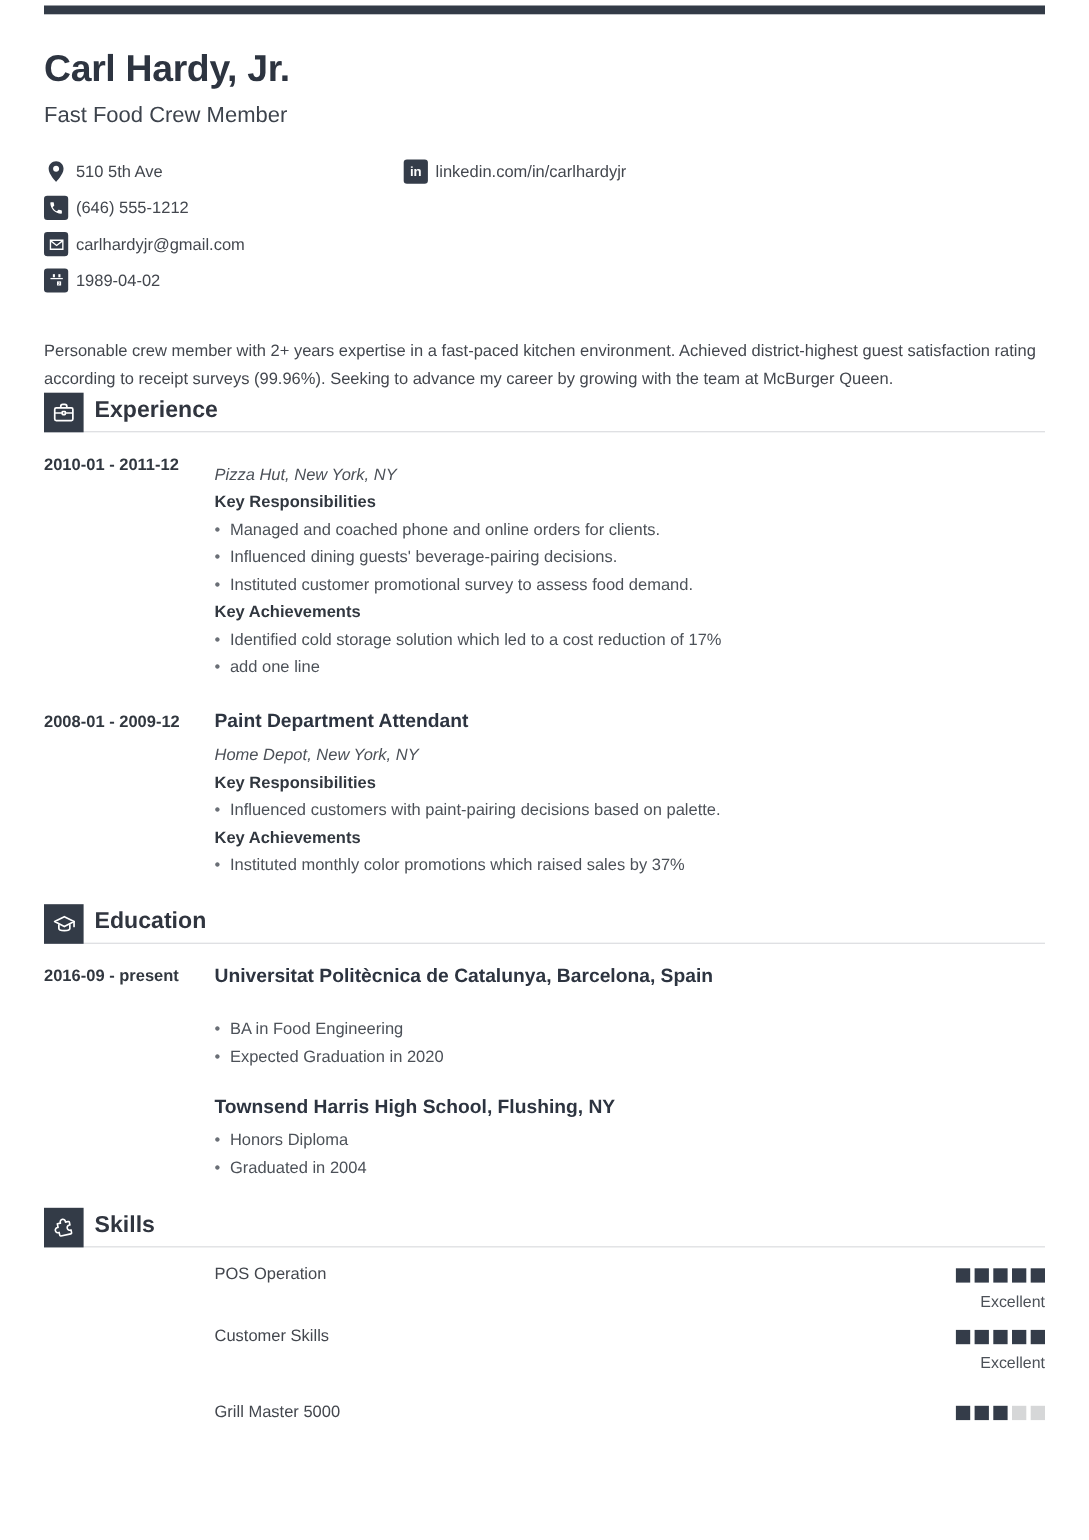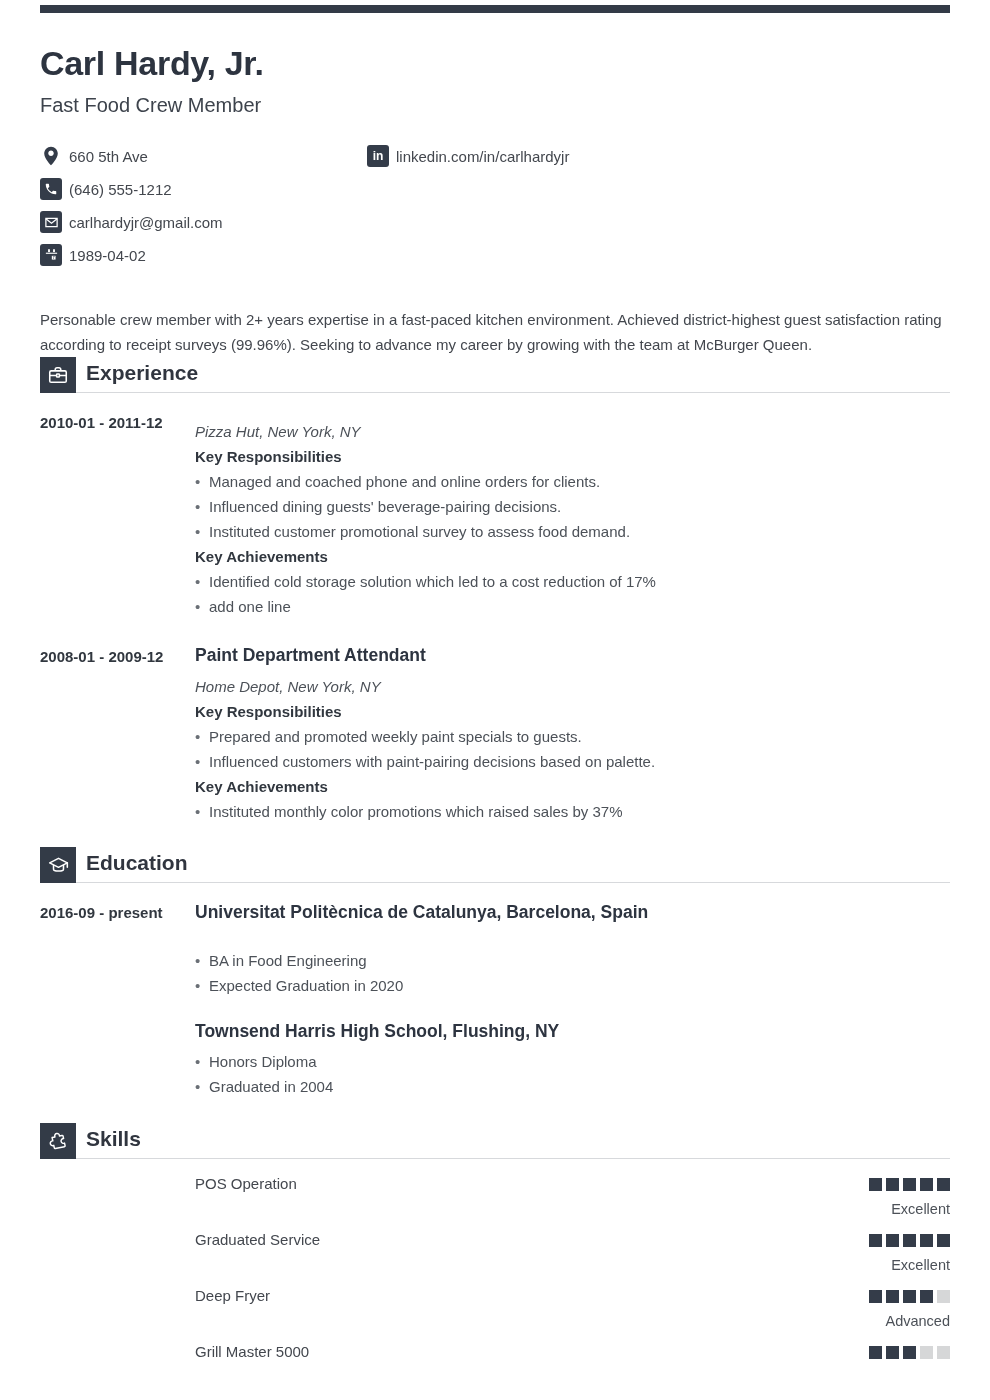--- a/index.html
+++ b/index.html
@@ -68,21 +68,21 @@
   <div class="jobtitle">Fast Food Crew Member</div>
 
   <div class="contact">
     <div class="contact-col-left">
       <div class="contact-row">
         <span class="contact-icon">
           <svg width="22" height="22" viewBox="0 0 24 24">
               <path fill="#343c49" d="M12 1.8c-4.1 0-7.4 3.3-7.4 7.4 0 5.5 7.4 13 7.4 13s7.4-7.5 7.4-13c0-4.1-3.3-7.4-7.4-7.4zm0 10.3c-1.7 0-3-1.3-3-3s1.3-3 3-3 3 1.3 3 3-1.3 3-3 3z"></path>
             </svg>
         </span>
-        <span class="contact-text">660 5th Ave</span>
+        <span class="contact-text">510 5th Ave</span>
       </div>
       <div class="contact-row">
         <span class="contact-icon tile">
           <svg width="14" height="14" viewBox="0 0 24 24">
               <path fill="#ffffff" d="M6.6 10.8c1.4 2.8 3.8 5.1 6.6 6.6l2.2-2.2c.3-.3.7-.4 1-.2 1.1.4 2.3.6 3.6.6.6 0 1 .4 1 1V20c0 .6-.4 1-1 1C10.6 21 3 13.4 3 4c0-.6.4-1 1-1h3.5c.6 0 1 .4 1 1 0 1.2.2 2.4.6 3.6.1.3 0 .7-.2 1l-2.3 2.2z"></path>
             </svg>
         </span>
         <span class="contact-text">(646) 555-1212</span>
       </div>
       <div class="contact-row">
@@ -150,21 +150,20 @@
     </div>
   </div>
 
   <div class="entry">
     <div class="date">2008-01 - 2009-12</div>
     <div>
       <div class="role-title">Paint Department Attendant</div>
       <div class="company">Home Depot, New York, NY</div>
       <div class="subhead">Key Responsibilities</div>
       <ul class="bullets">
-        <li>Prepared and promoted weekly paint specials to guests.</li>
         <li>Influenced customers with paint-pairing decisions based on palette.</li>
       </ul>
       <div class="subhead">Key Achievements</div>
       <ul class="bullets">
         <li>Instituted monthly color promotions which raised sales by 37%</li>
       </ul>
     </div>
   </div>
 
   <div class="section-header" style="margin-top:23px;">
@@ -219,47 +218,34 @@
               <span class="sq filled"></span>
             </span>
         </div>
         <div class="skill-level">Excellent</div>
       </div>
     </div>
     <div class="skill">
       <div></div>
       <div class="skill-body">
         <div class="skill-top">
-          <span class="skill-name">Graduated Service</span>
+          <span class="skill-name">Customer Skills</span>
           <span class="squares">
               <span class="sq filled"></span>
               <span class="sq filled"></span>
               <span class="sq filled"></span>
               <span class="sq filled"></span>
               <span class="sq filled"></span>
             </span>
         </div>
         <div class="skill-level">Excellent</div>
       </div>
     </div>
     <div class="skill">
       <div></div>
-      <div class="skill-body">
-        <div class="skill-top">
-          <span class="skill-name">Deep Fryer</span>
-          <span class="squares">
-              <span class="sq filled"></span>
-              <span class="sq filled"></span>
-              <span class="sq filled"></span>
-              <span class="sq filled"></span>
-              <span class="sq"></span>
-            </span>
-        </div>
-        <div class="skill-level">Advanced</div>
-      </div>
     </div>
     <div class="skill">
       <div></div>
       <div class="skill-body">
         <div class="skill-top">
           <span class="skill-name">Grill Master 5000</span>
           <span class="squares">
               <span class="sq filled"></span>
               <span class="sq filled"></span>
               <span class="sq filled"></span>

